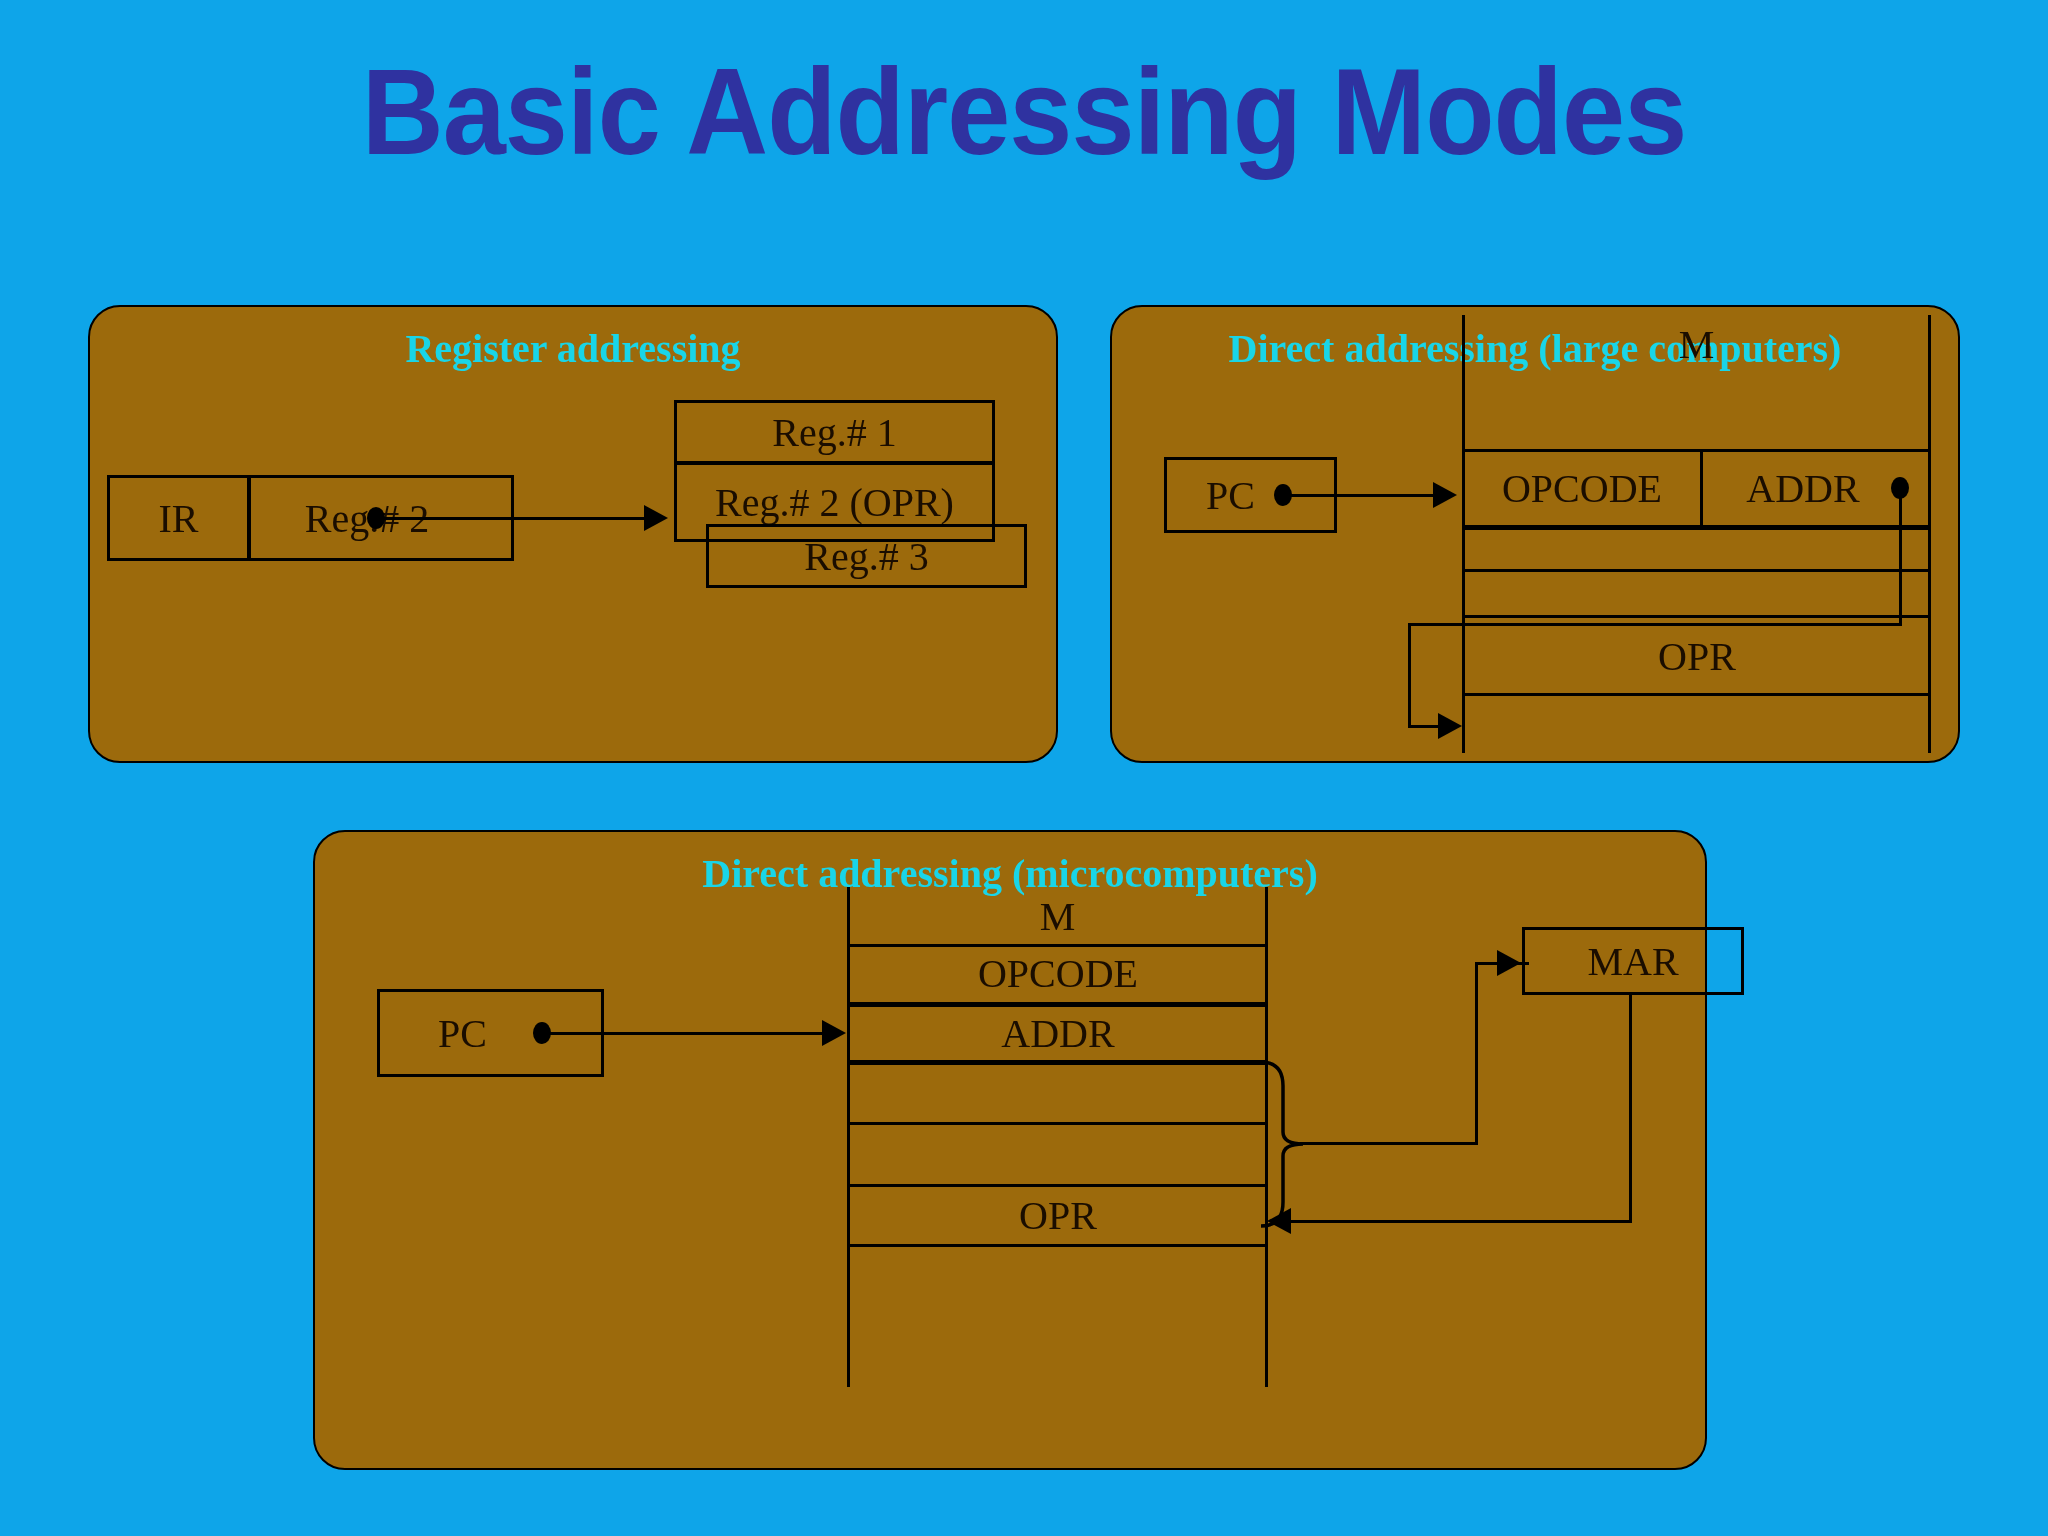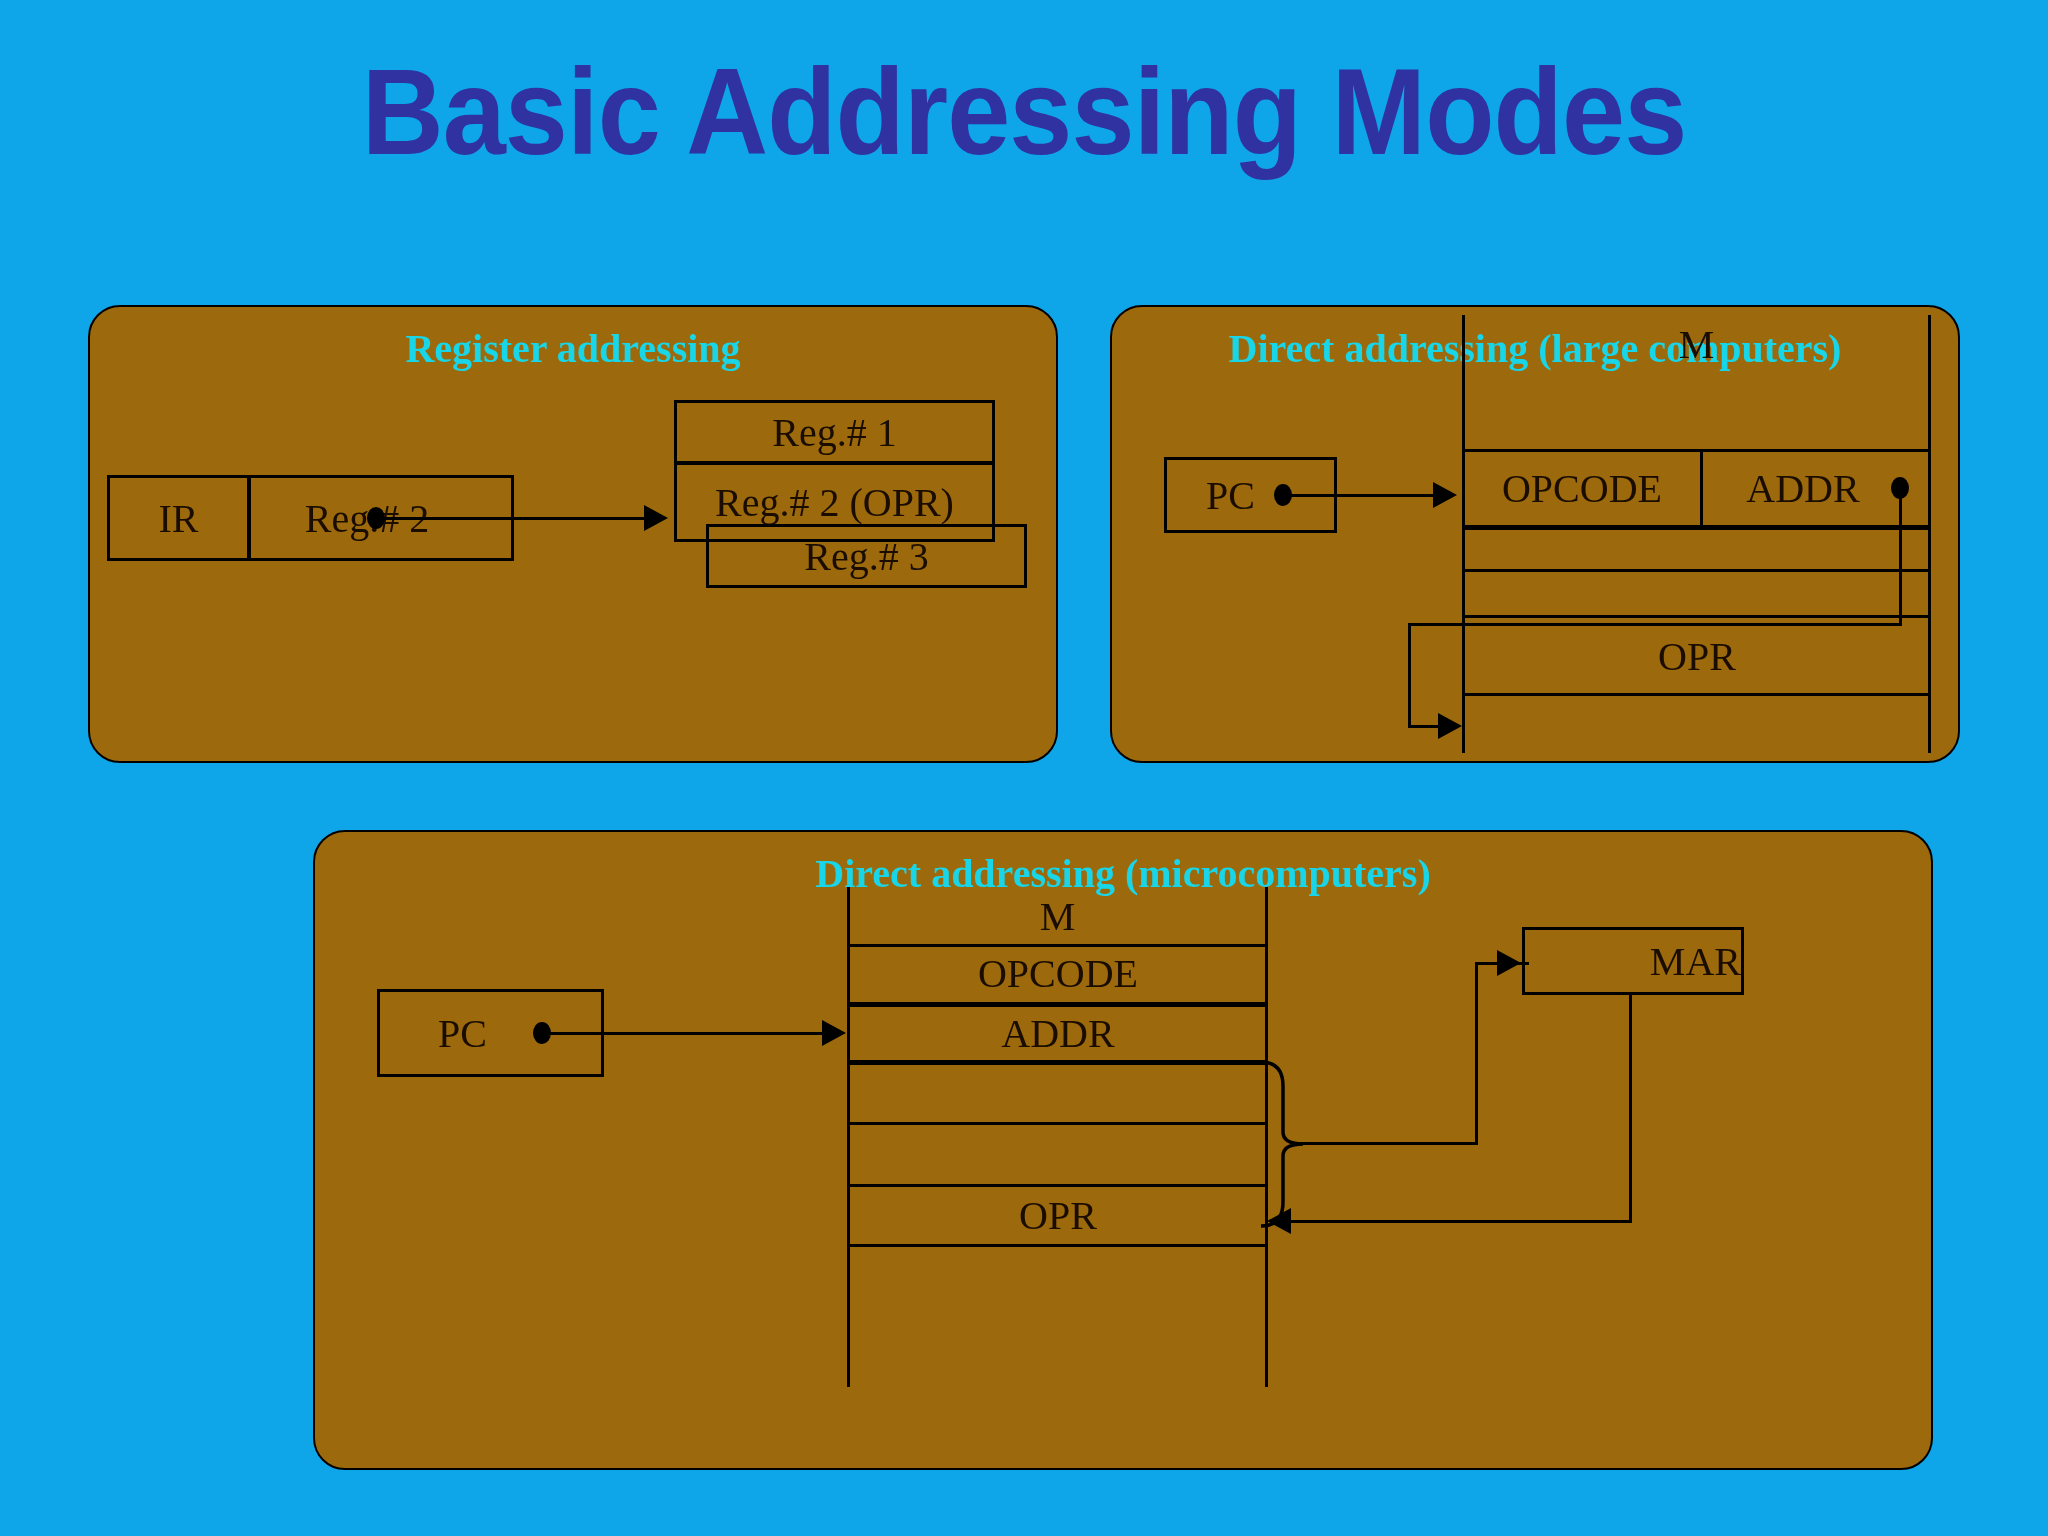--- a/index.html
+++ b/index.html
@@ -51,21 +51,21 @@
     text-align: center;
     font-family: "Liberation Serif", "DejaVu Serif", serif;
     font-weight: bold;
     font-size: 40px;
     color: #19d5e8;
     white-space: nowrap;
   }
 
   #panel-register  { left: 88px;  top: 305px;  width: 970px;  height: 458px; }
   #panel-large     { left: 1110px; top: 305px; width: 850px;  height: 458px; }
-  #panel-micro     { left: 313px; top: 830px;  width: 1620px; height: 640px; }
+  #panel-micro     { left: 313px; top: 830px;  width: 1394px; height: 640px; }
 
   
   .box {
     position: absolute;
     box-sizing: border-box;
     border: 3px solid #000000;
     display: flex;
     align-items: center;
     justify-content: center;
     font-size: 40px;
@@ -216,21 +216,21 @@
 
     <svg class="brace" style="left:942px; top:228px; width:50px; height:168px;" viewBox="0 0 50 168" preserveAspectRatio="none">
       <path d="M 4 2 Q 26 2 26 26 L 26 72 Q 26 84 46 84 Q 26 84 26 96 L 26 142 Q 26 166 4 166" fill="none" stroke="#000000" stroke-width="3.5"></path>
     </svg>
 
     <div class="arrowline" style="left:985px; top:310px; width:178px;"></div>
     <div class="arrowvert" style="left:1160px; top:130px; height:182px;"></div>
     <div class="arrowline" style="left:1160px; top:130px; width:54px;"></div>
     <div class="arrowhead-r" style="left:1182px; top:118px;"></div>
 
-    <div class="box" style="left:1207px; top:95px; width:222px; height:68px;justify-content:flex-end;">
+    <div class="box" style="left:1207px; top:95px; width:222px; height:68px;">
       <span>MAR</span>
     </div>
 
     <div class="arrowvert" style="left:1314px; top:163px; height:228px;"></div>
     <div class="arrowline" style="left:976px; top:388px; width:340px;"></div>
     <div class="arrowhead-l" style="left:952px; top:376px;"></div>
   </div>
 
 </div>
 

